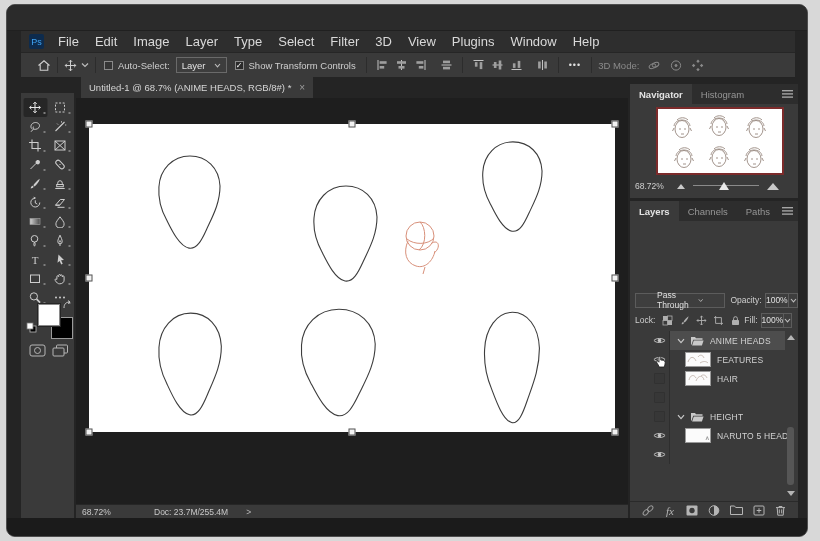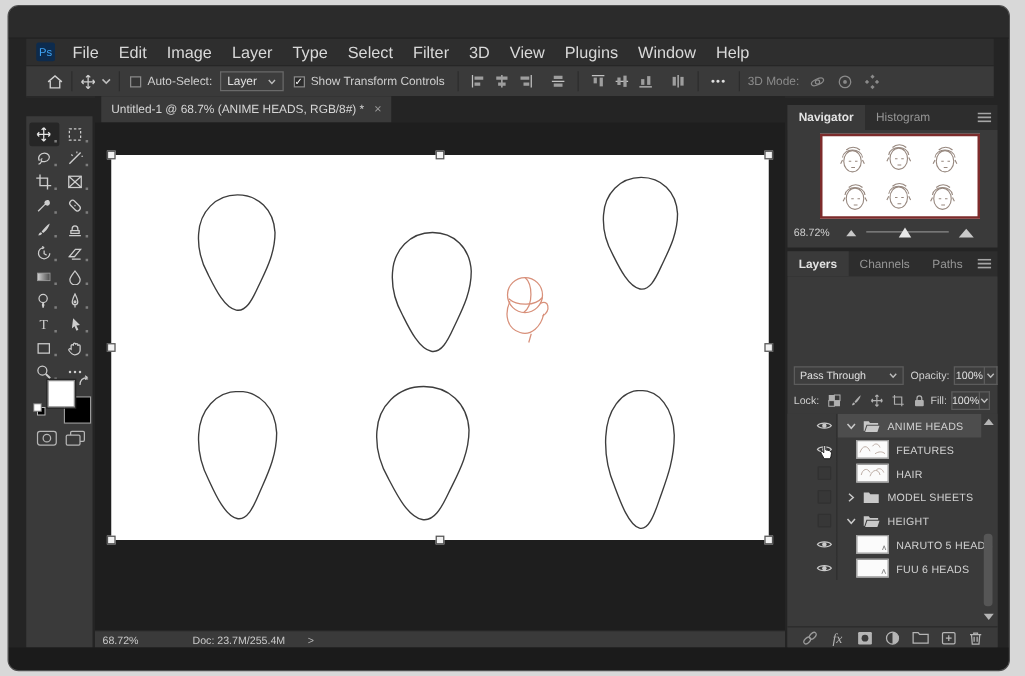--- a/index.html
+++ b/index.html
@@ -89,21 +89,21 @@
   .navslider { position:relative; width:66px; height:10px; margin-left:4px; }
   .navtrack { position:absolute; left:0; right:0; top:4px; height:1px; background:#8a8a8a; }
   .navknob { position:absolute; left:26px; top:1px; width:0; height:0;
              border-left:5px solid transparent; border-right:5px solid transparent;
              border-bottom:8px solid #e8e8e8; }
 
   .panel-layers { top:117px; height:317px; }
   .blendrow { position:absolute; left:0; right:0; top:69px; height:20px;
               display:flex; align-items:center; font-size:8.5px; color:#cfcfcf; }
   .selbox { height:15px; border:1px solid #5c5c5c; background:#3e3e3e; color:#e0e0e0;
-            display:flex; align-items:center; padding:0 4px; justify-content:space-between; }
+            display:flex; align-items:center; padding:0 21px; justify-content:space-between; }
   .blendsel { width:102px; margin-left:5px; margin-right:5px; }
   .valbox { width:30px; height:15px; border:1px solid #5c5c5c; background:#3e3e3e; color:#e0e0e0;
             display:flex; align-items:center; justify-content:center; margin-left:3px; }
   .chevbox { width:11px; height:15px; border:1px solid #5c5c5c; border-left:none; background:#3e3e3e;
              display:flex; align-items:center; justify-content:center; }
   .lockrow { position:absolute; left:0; right:0; top:89px; height:20px;
              display:flex; align-items:center; font-size:8.5px; color:#cfcfcf; }
   .lockrow .lbl { margin-left:5px; margin-right:4px; }
   .lockic { margin:0 3px; display:flex; }
 
@@ -665,33 +665,20 @@
               </span>
               <span class="lname">HAIR</span>
             </div>
           </div>
 
 
           <div class="lrow">
             <div class="eyewell">
                   <span class="emptywell"></span>
                 </div>
-            <div class="lbody">
-              <span class="disc">
-                <svg width="6" height="8" viewBox="0 0 6 8" fill="none" stroke="#c9c9c9" stroke-width="1.2">
-                      <path d="M1.2,1 L4.6,4 L1.2,7"></path>
-                    </svg>
-              </span>
-              <span style="margin-left:4px;display:flex">
-                <svg width="14" height="10" viewBox="0 0 14 10">
-                      <path fill="#c9c9c9" d="M1,1 h4.2 l1,1.3 h6.8 v7 H1 Z"></path>
-                    </svg>
-              </span>
-              <span class="lname">MODEL SHEETS</span>
-            </div>
           </div>
 
           <div class="lrow">
             <div class="eyewell">
                   <span class="emptywell"></span>
                 </div>
             <div class="lbody">
               <span class="disc">
                 <svg width="8" height="6" viewBox="0 0 8 6" fill="none" stroke="#c9c9c9" stroke-width="1.2">
                       <path d="M1,1.2 L4,4.6 L7,1.2"></path>
@@ -724,28 +711,20 @@
             </div>
           </div>
 
           <div class="lrow">
             <div class="eyewell">
               <svg width="13" height="9" viewBox="0 0 14 9">
                     <path d="M1,4.5 C3.2,1.6 10.8,1.6 13,4.5 C10.8,7.4 3.2,7.4 1,4.5 Z" fill="none" stroke="#c9c9c9"></path>
                     <circle cx="7" cy="4.5" r="1.9" fill="#c9c9c9"></circle>
                   </svg>
             </div>
-            <div class="lbody">
-              <span class="lthumb">
-                <svg width="24" height="13" viewBox="0 0 24 13" fill="none" stroke="#8a8a8a" stroke-width="0.8">
-                      <path d="M19.5,11 l1.5,-3.6 l1.5,3.6"></path>
-                    </svg>
-              </span>
-              <span class="lname">FUU 6 HEADS</span>
-            </div>
           </div>
 
         </div>
 
         <div class="lscroll">
           <span class="sarrow up"></span>
           <span class="sthumb"></span>
           <span class="sarrow down"></span>
         </div>
 

